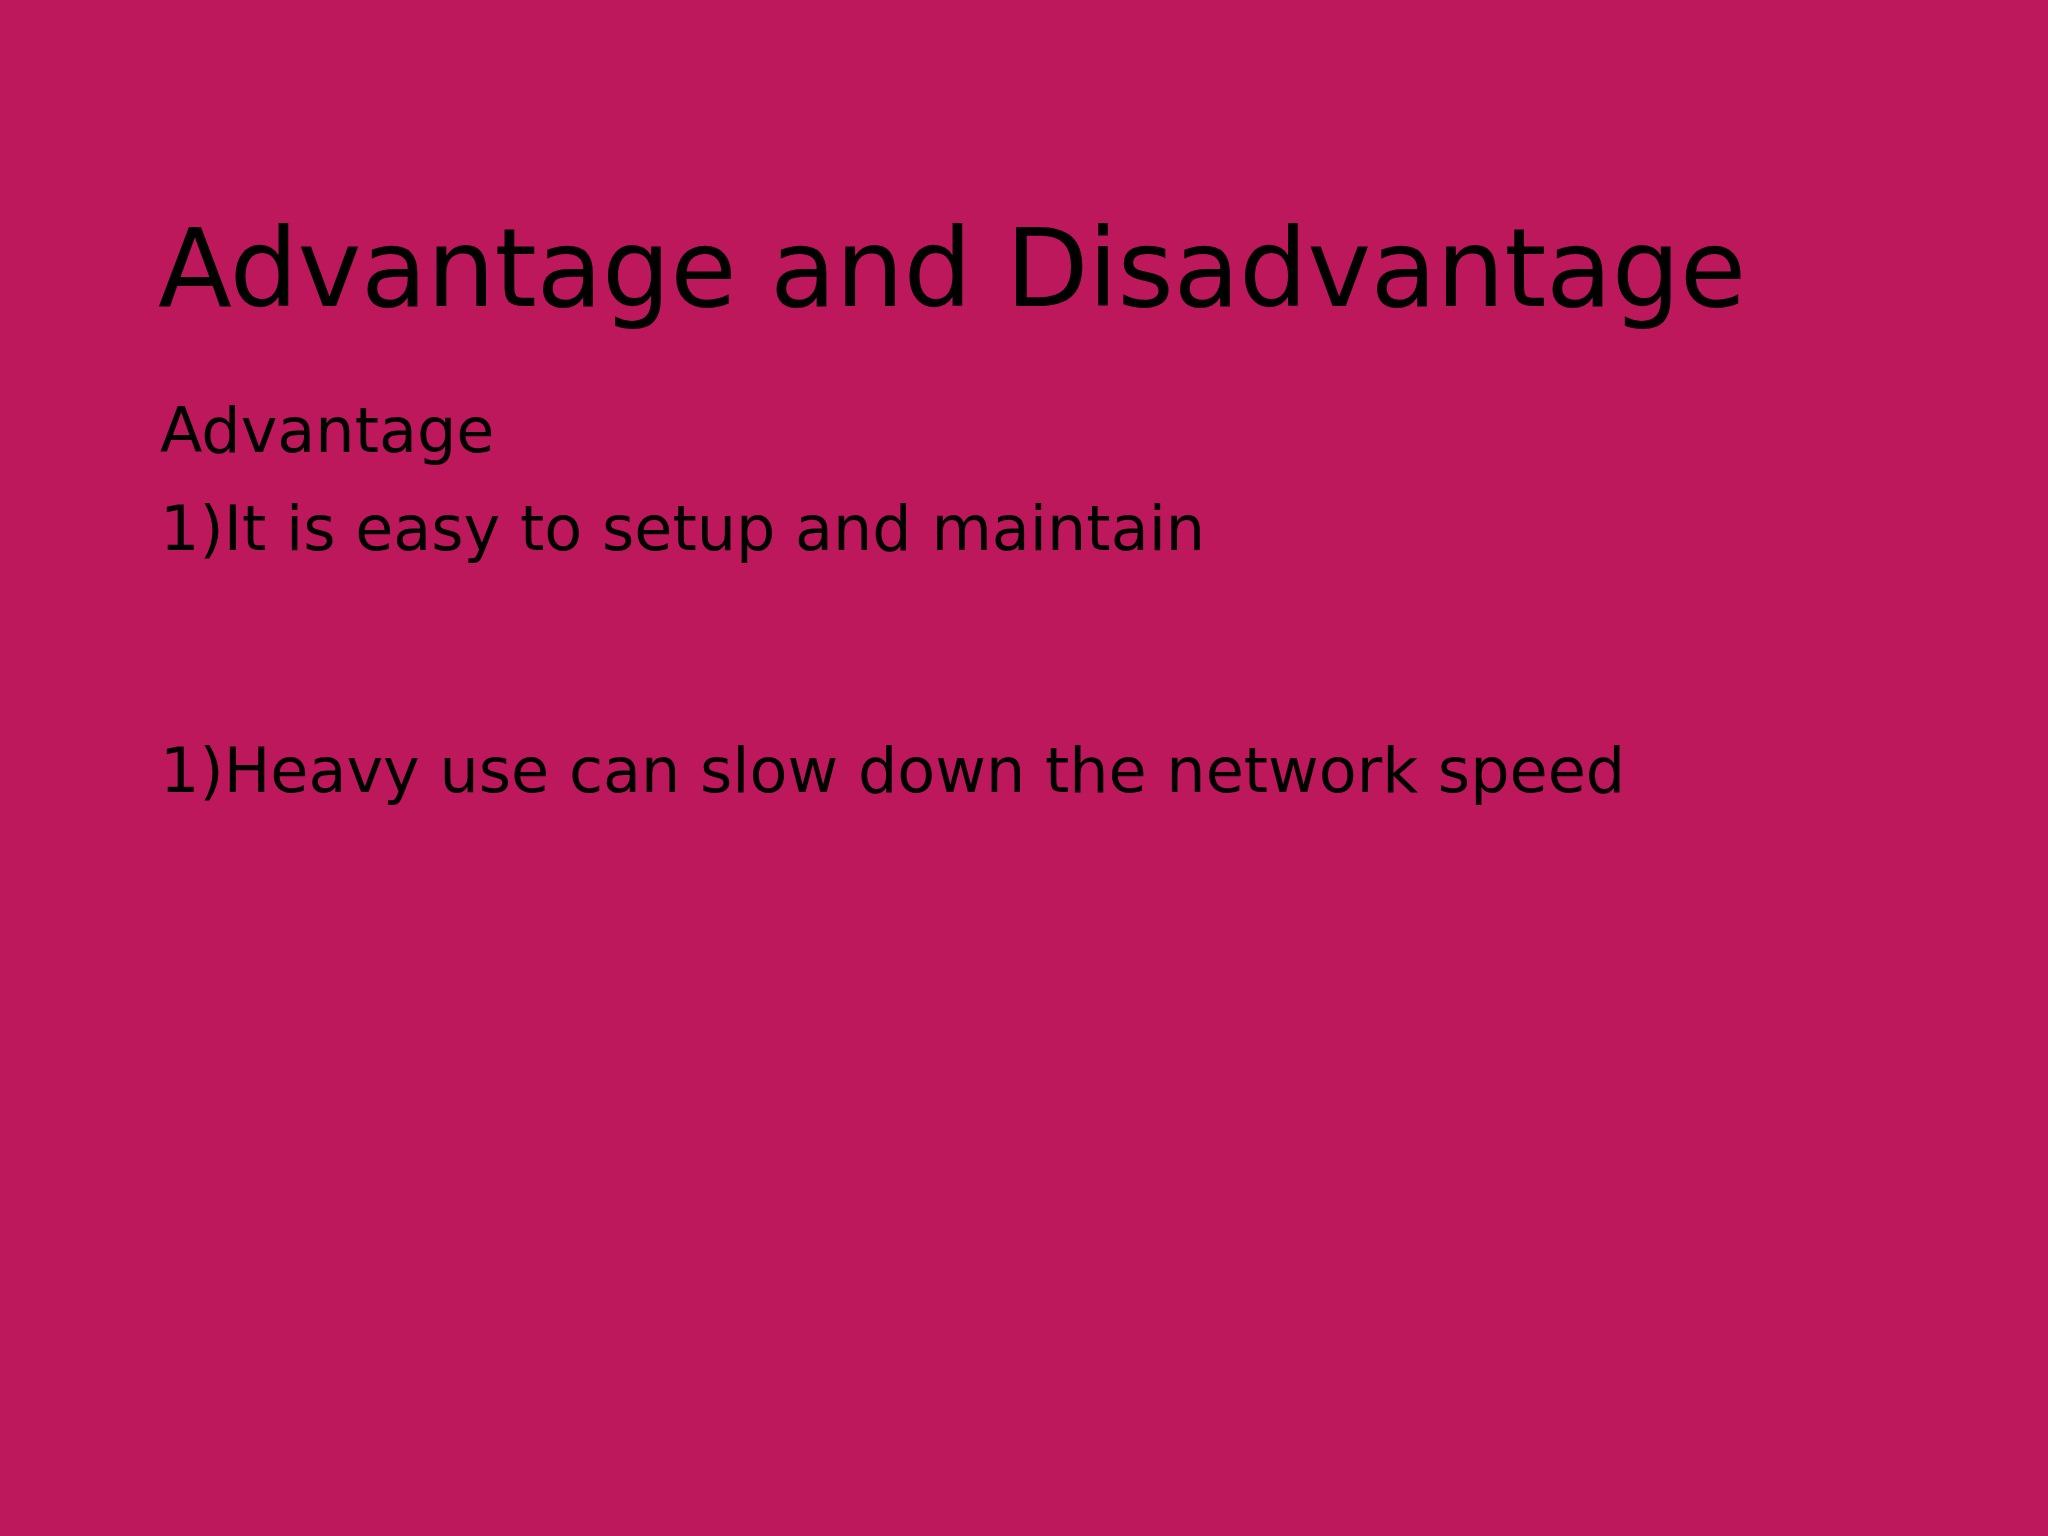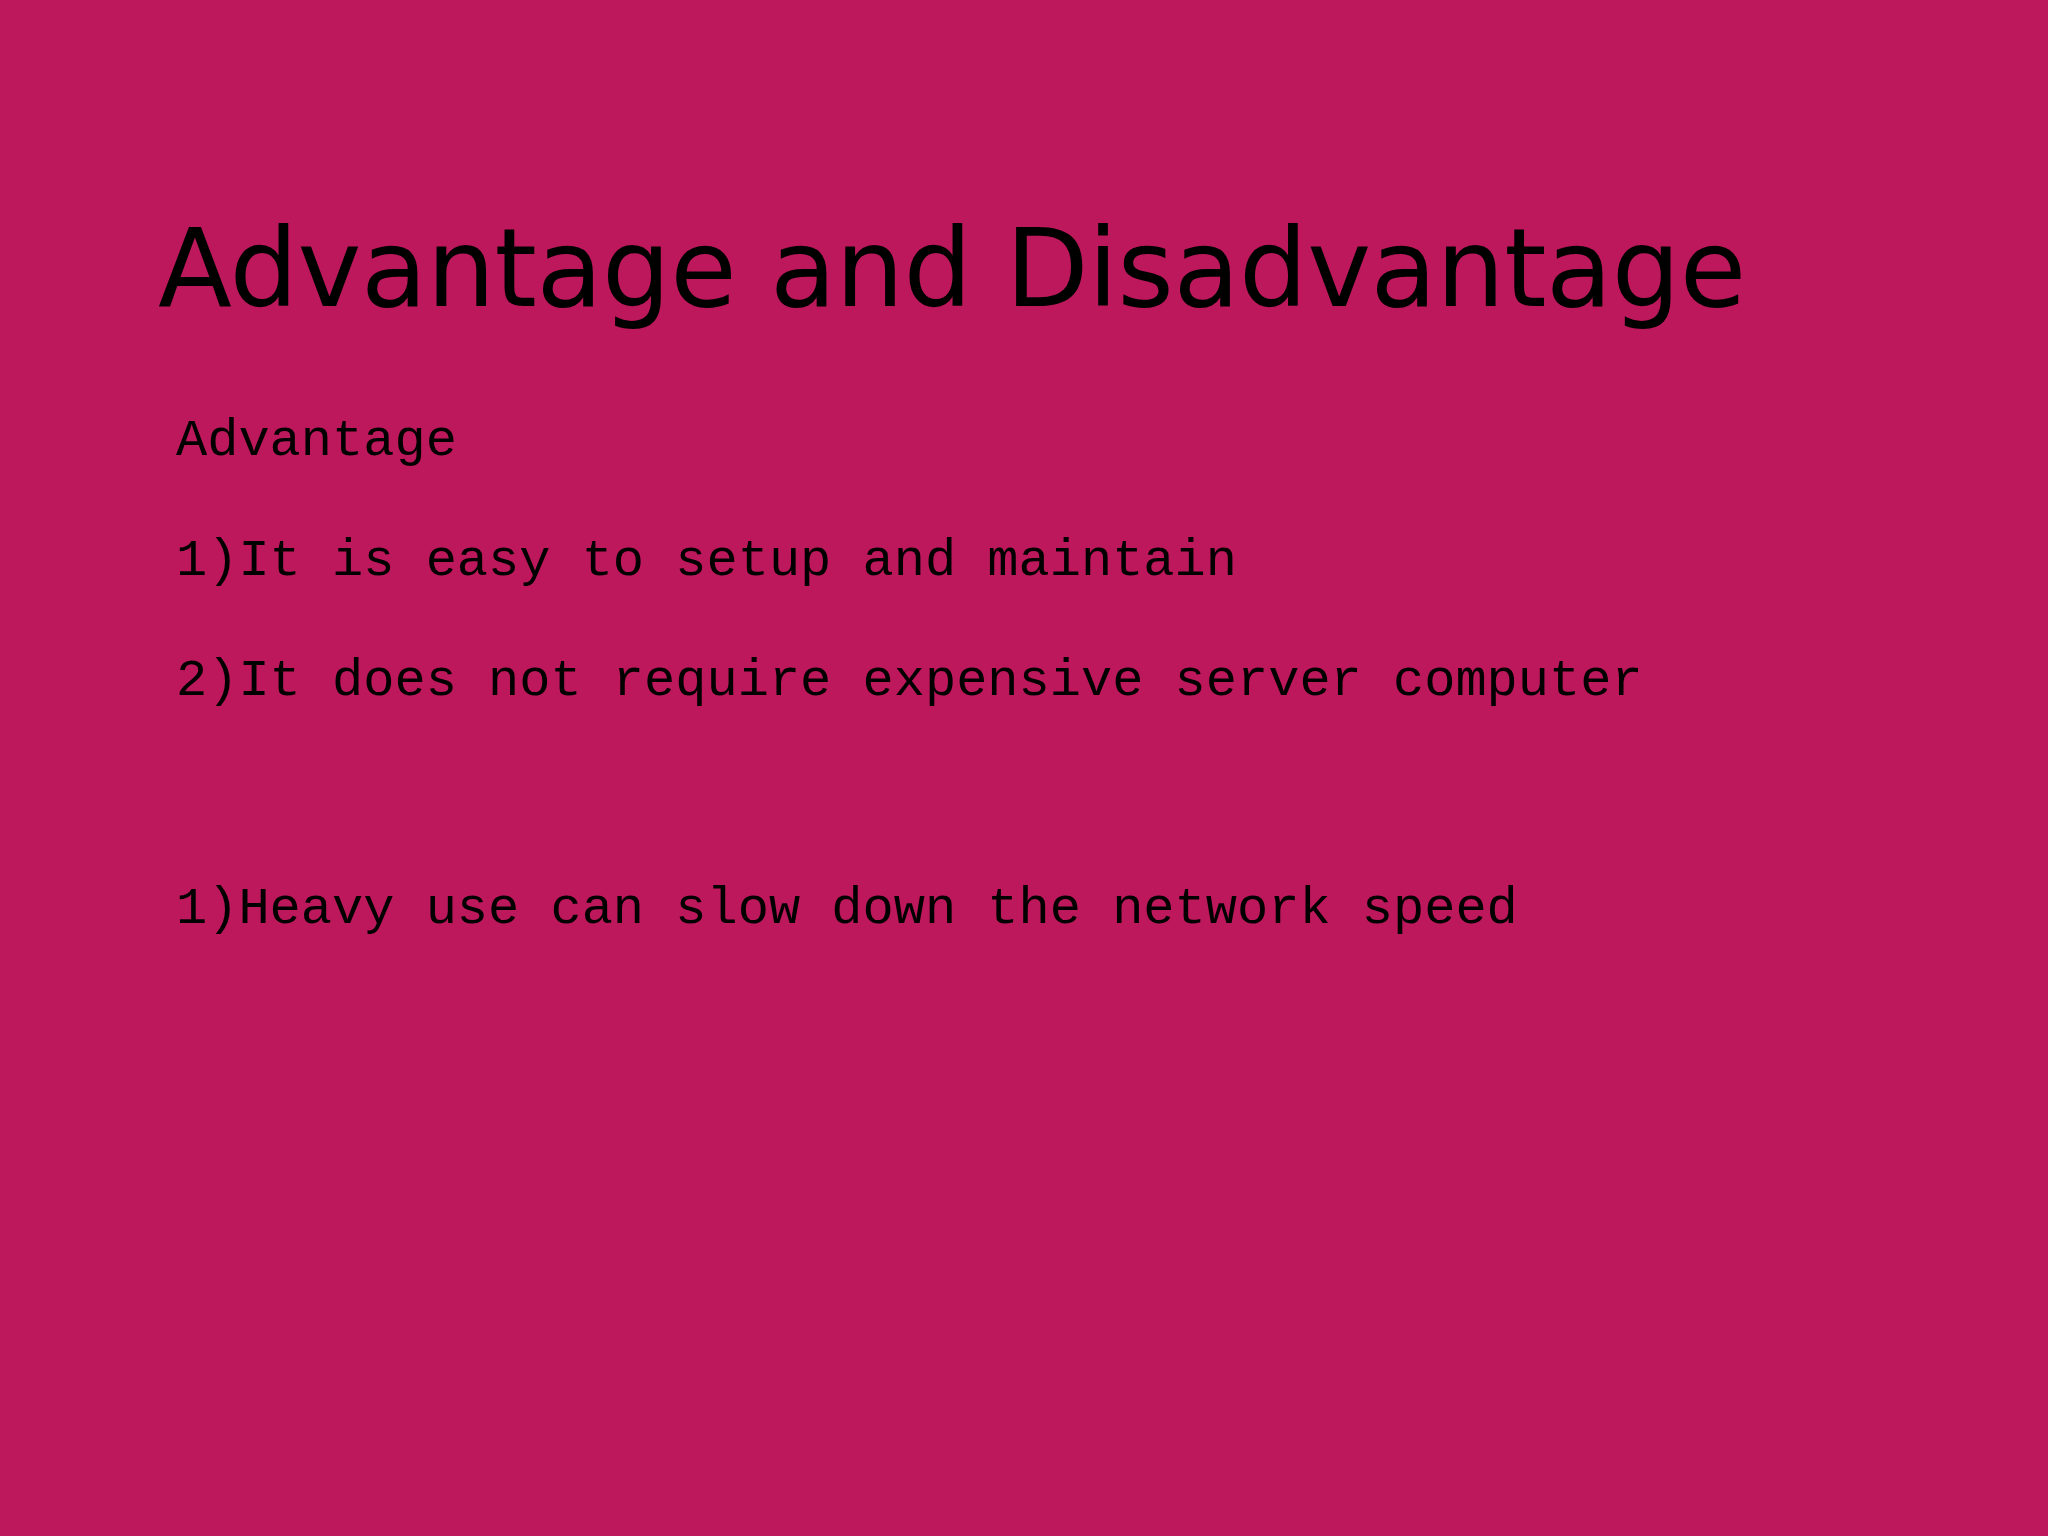--- a/index.html
+++ b/index.html
@@ -37,28 +37,27 @@
   }
 
   .body-area {
     position: absolute;
     left: 160px;
     top: 400px;
     width: 1790px;
   }
 
   .body-line {
-    font-size: 52px;
+    font-size: 62px;
     line-height: 1.0;
     font-weight: 400;
     color: #000000;
-    margin: 16px;
+    margin: 0;
     padding: 0;
     white-space: nowrap;
-    font-family: Liberation Mono, monospace;
   }
 
   .body-line.wrap {
     white-space: normal;
     width: 1520px;
   }
 
   
   .gap-small { height: 36px; }
   .gap-section { height: 108px; }
@@ -72,21 +71,20 @@
   <h1 class="slide-title">Advantage and Disadvantage</h1>
 
   <div class="body-area">
 
     <div class="body-line">Advantage</div>
     <div class="gap-small"></div>
 
     <div class="body-line">1)It is easy to setup and maintain</div>
     <div class="gap-small"></div>
 
-    <div class="body-line">2)It does not require expensive server computer</div>
 
     <div class="gap-section"></div>
 
     <div class="gap-small"></div>
 
     <div class="body-line">1)Heavy use can slow down the network speed</div>
     <div class="gap-tiny"></div>
 
 
   </div>

